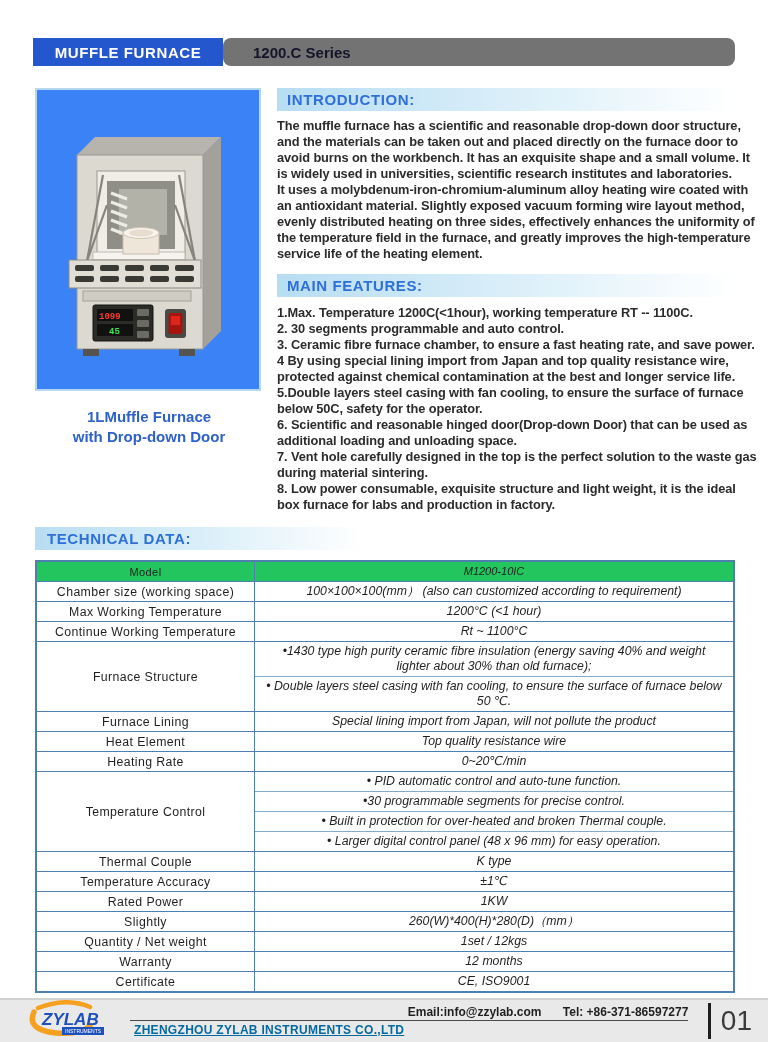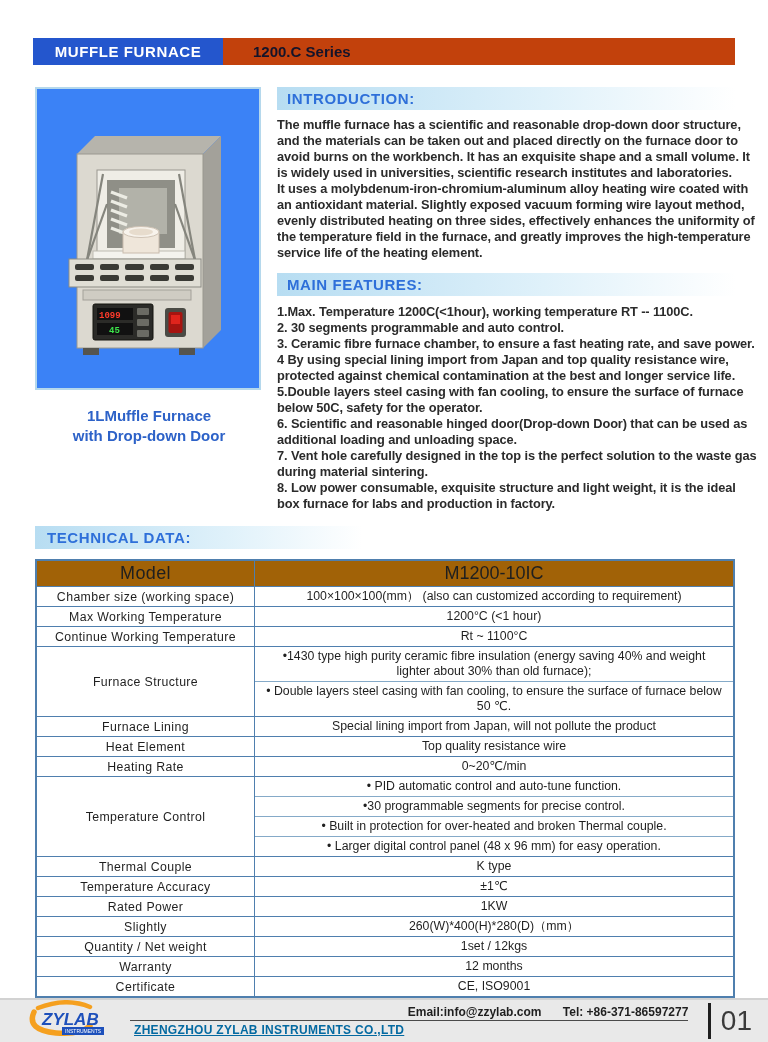--- a/index.html
+++ b/index.html
@@ -10,22 +10,22 @@
     font-family:"Liberation Sans","DejaVu Sans",sans-serif;
     color:#2e2e2e;
   }
   
   .topbar { margin:38px 33px 0 33px; height:28px; display:flex; }
   .topbar-left {
     width:190px; background:#2456cd; color:#ffffff; font-weight:bold;
     font-size:15px; letter-spacing:.6px; display:flex; align-items:center; justify-content:center;
   }
   .topbar-right {
-    flex:1; background:#c2410c; color:#14142a; font-weight:bold; font-size:15px;
-    display:flex; align-items:center; padding-left:30px;
+    flex:1; background:#737373; color:#14142a; font-weight:bold; font-size:15px;
+    display:flex; align-items:center; padding-left:30px;border-radius:8px;
   }
   
   .content { display:flex; margin:22px 8px 0 35px; }
   .left-col { width:228px; flex-shrink:0; }
   .img-box {
     width:226px; height:303px; border:2px solid #b5d8ec; background:#3b82f6;
     display:flex; align-items:center; justify-content:center;
   }
   .caption {
     margin-top:16px; text-align:center; color:#2d62c8; font-weight:bold;
@@ -48,29 +48,29 @@
   .tech-heading {
     width:345px; font-size:15px; font-weight:bold; color:#2e6fd9; letter-spacing:.6px;
     padding:3px 0 3px 12px;
     background:linear-gradient(to right,#b7ddf2 0%, #dff1fa 55%, rgba(255,255,255,0) 95%);
   }
   .table {
     margin:10px 33px 0 35px; border:2px solid #4f7fae; font-size:12.3px; color:#1f1f1f;
   }
   .trow { display:flex; border-bottom:1px solid #4f7fae; min-height:19px; }
   .trow:last-child { border-bottom:none; }
-  .trow.head { background:#a16207; font-size:18px; }
+  .trow.head { background:#22c55e; font-size:11px; }
   .tlabel {
     width:218px; flex-shrink:0; border-right:1px solid #4f7fae; letter-spacing:.4px;
     display:flex; align-items:center; justify-content:center; text-align:center; padding:2px 4px;
   }
   .tvals { flex:1; display:flex; flex-direction:column; }
   .tval {
     flex:1; display:flex; align-items:center; justify-content:center; text-align:center;
-    padding:2px 10px; border-bottom:1px solid #85aac8; line-height:15px;
+    padding:2px 10px; border-bottom:1px solid #85aac8; line-height:15px;font-style:italic;
   }
   .tval:last-child { border-bottom:none; }
   
   .footer {
     margin-top:auto; height:44px; background:#e9e9e9; border-top:2px solid #d2d2d2;
     display:flex; align-items:center; padding:0 16px 0 28px;
   }
   .footer-mid { flex:1; margin:0 8px 0 10px; }
   .contact { text-align:right; font-size:12px; font-weight:bold; color:#1f1f1f; }
   .contact span { margin-left:18px; }

